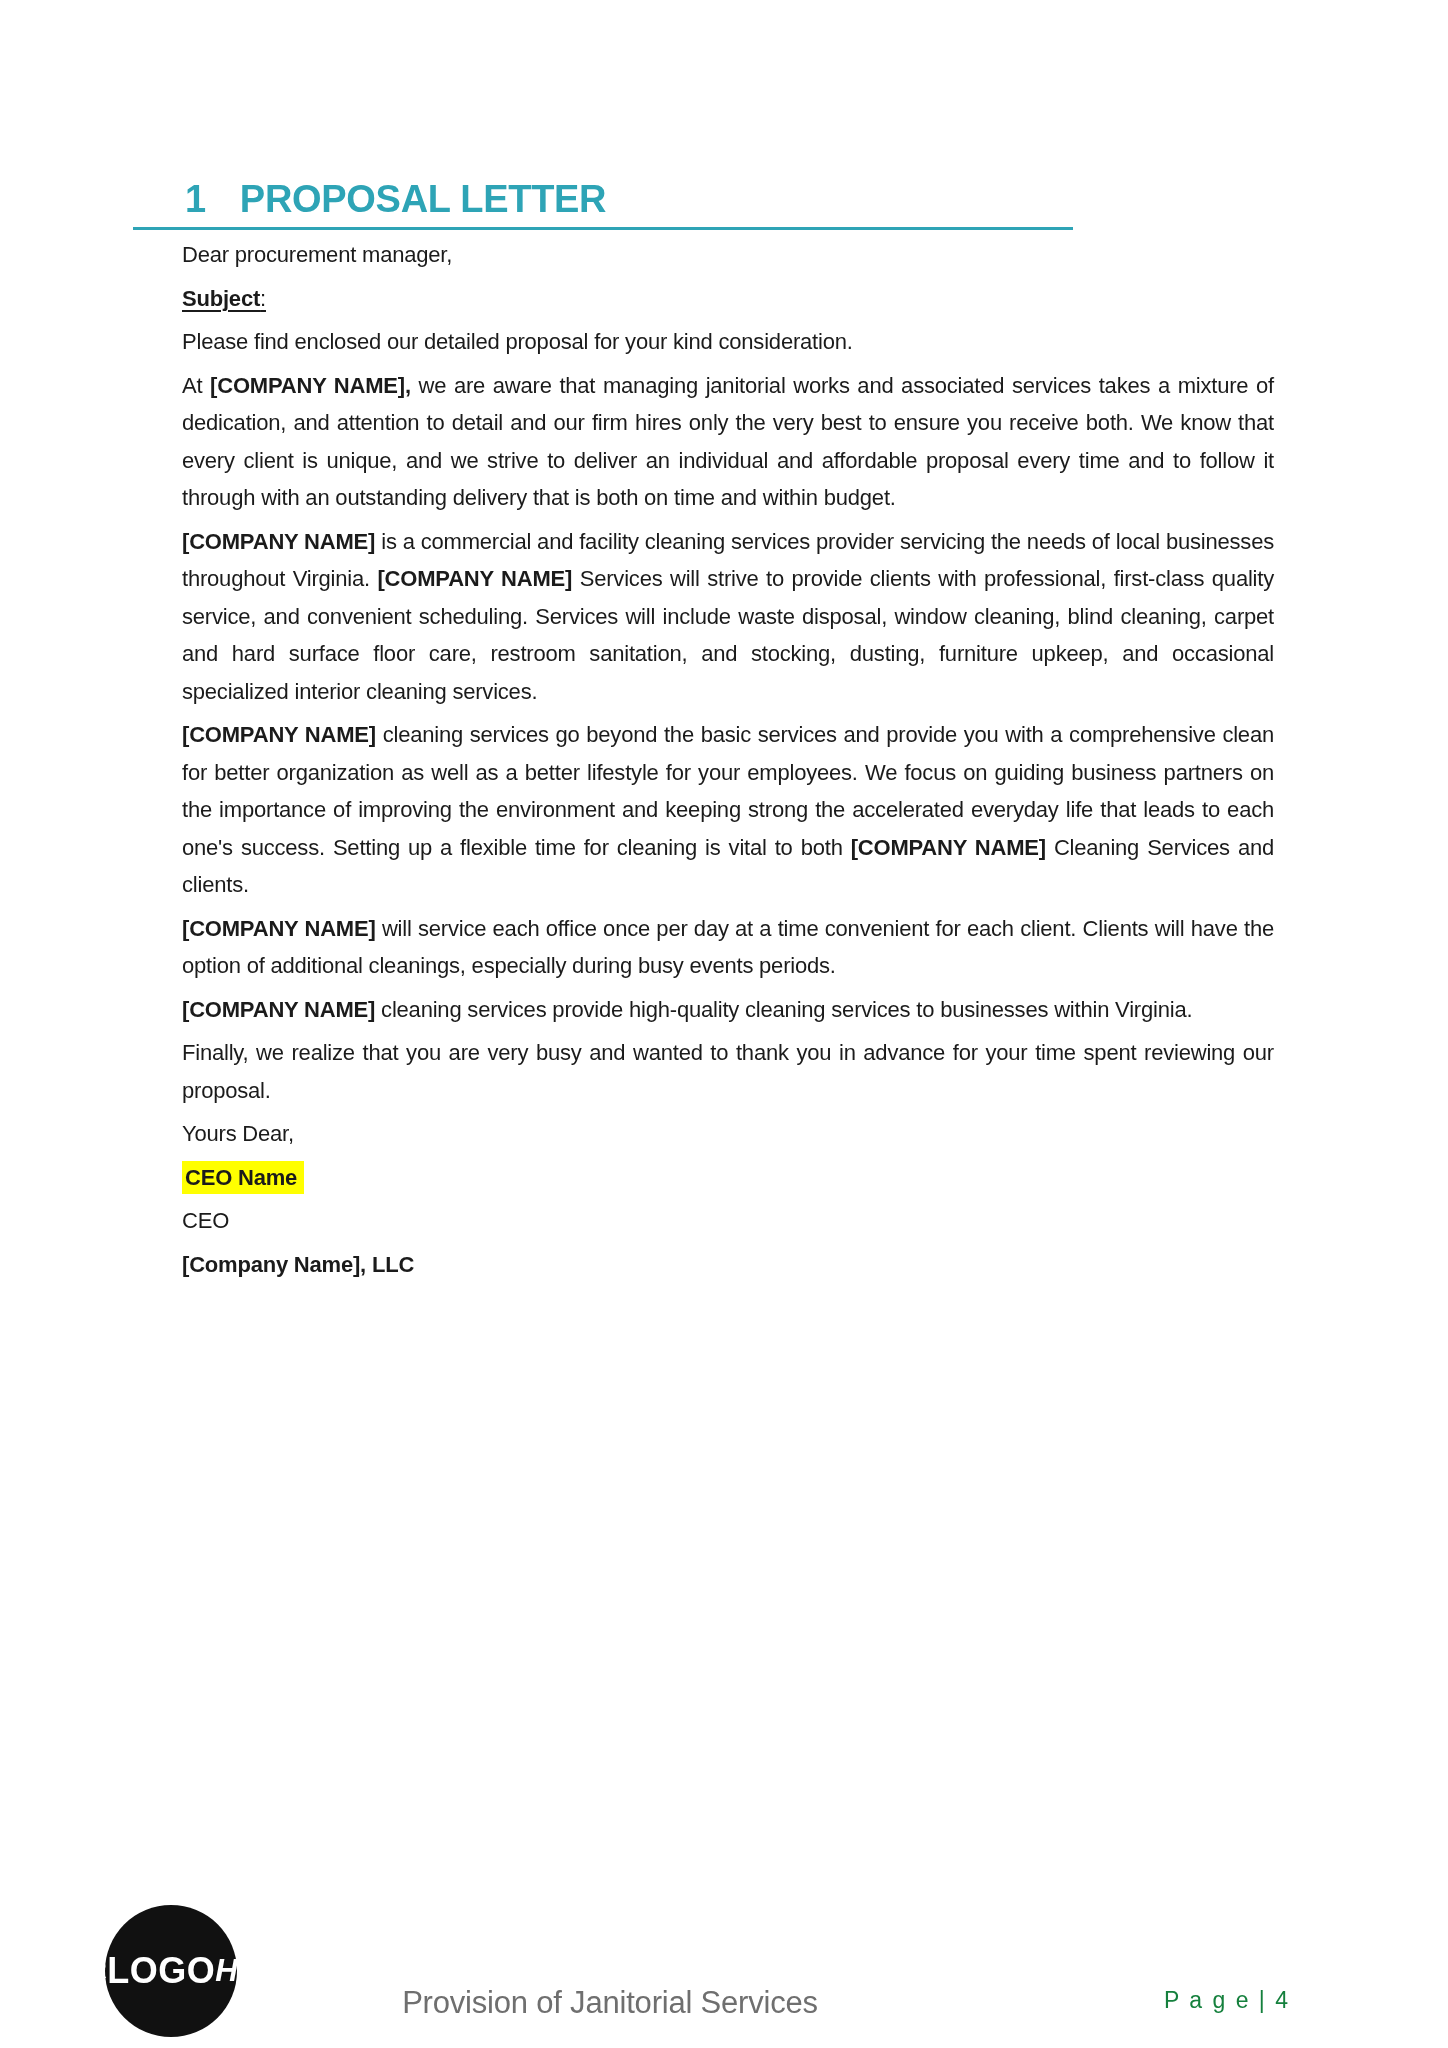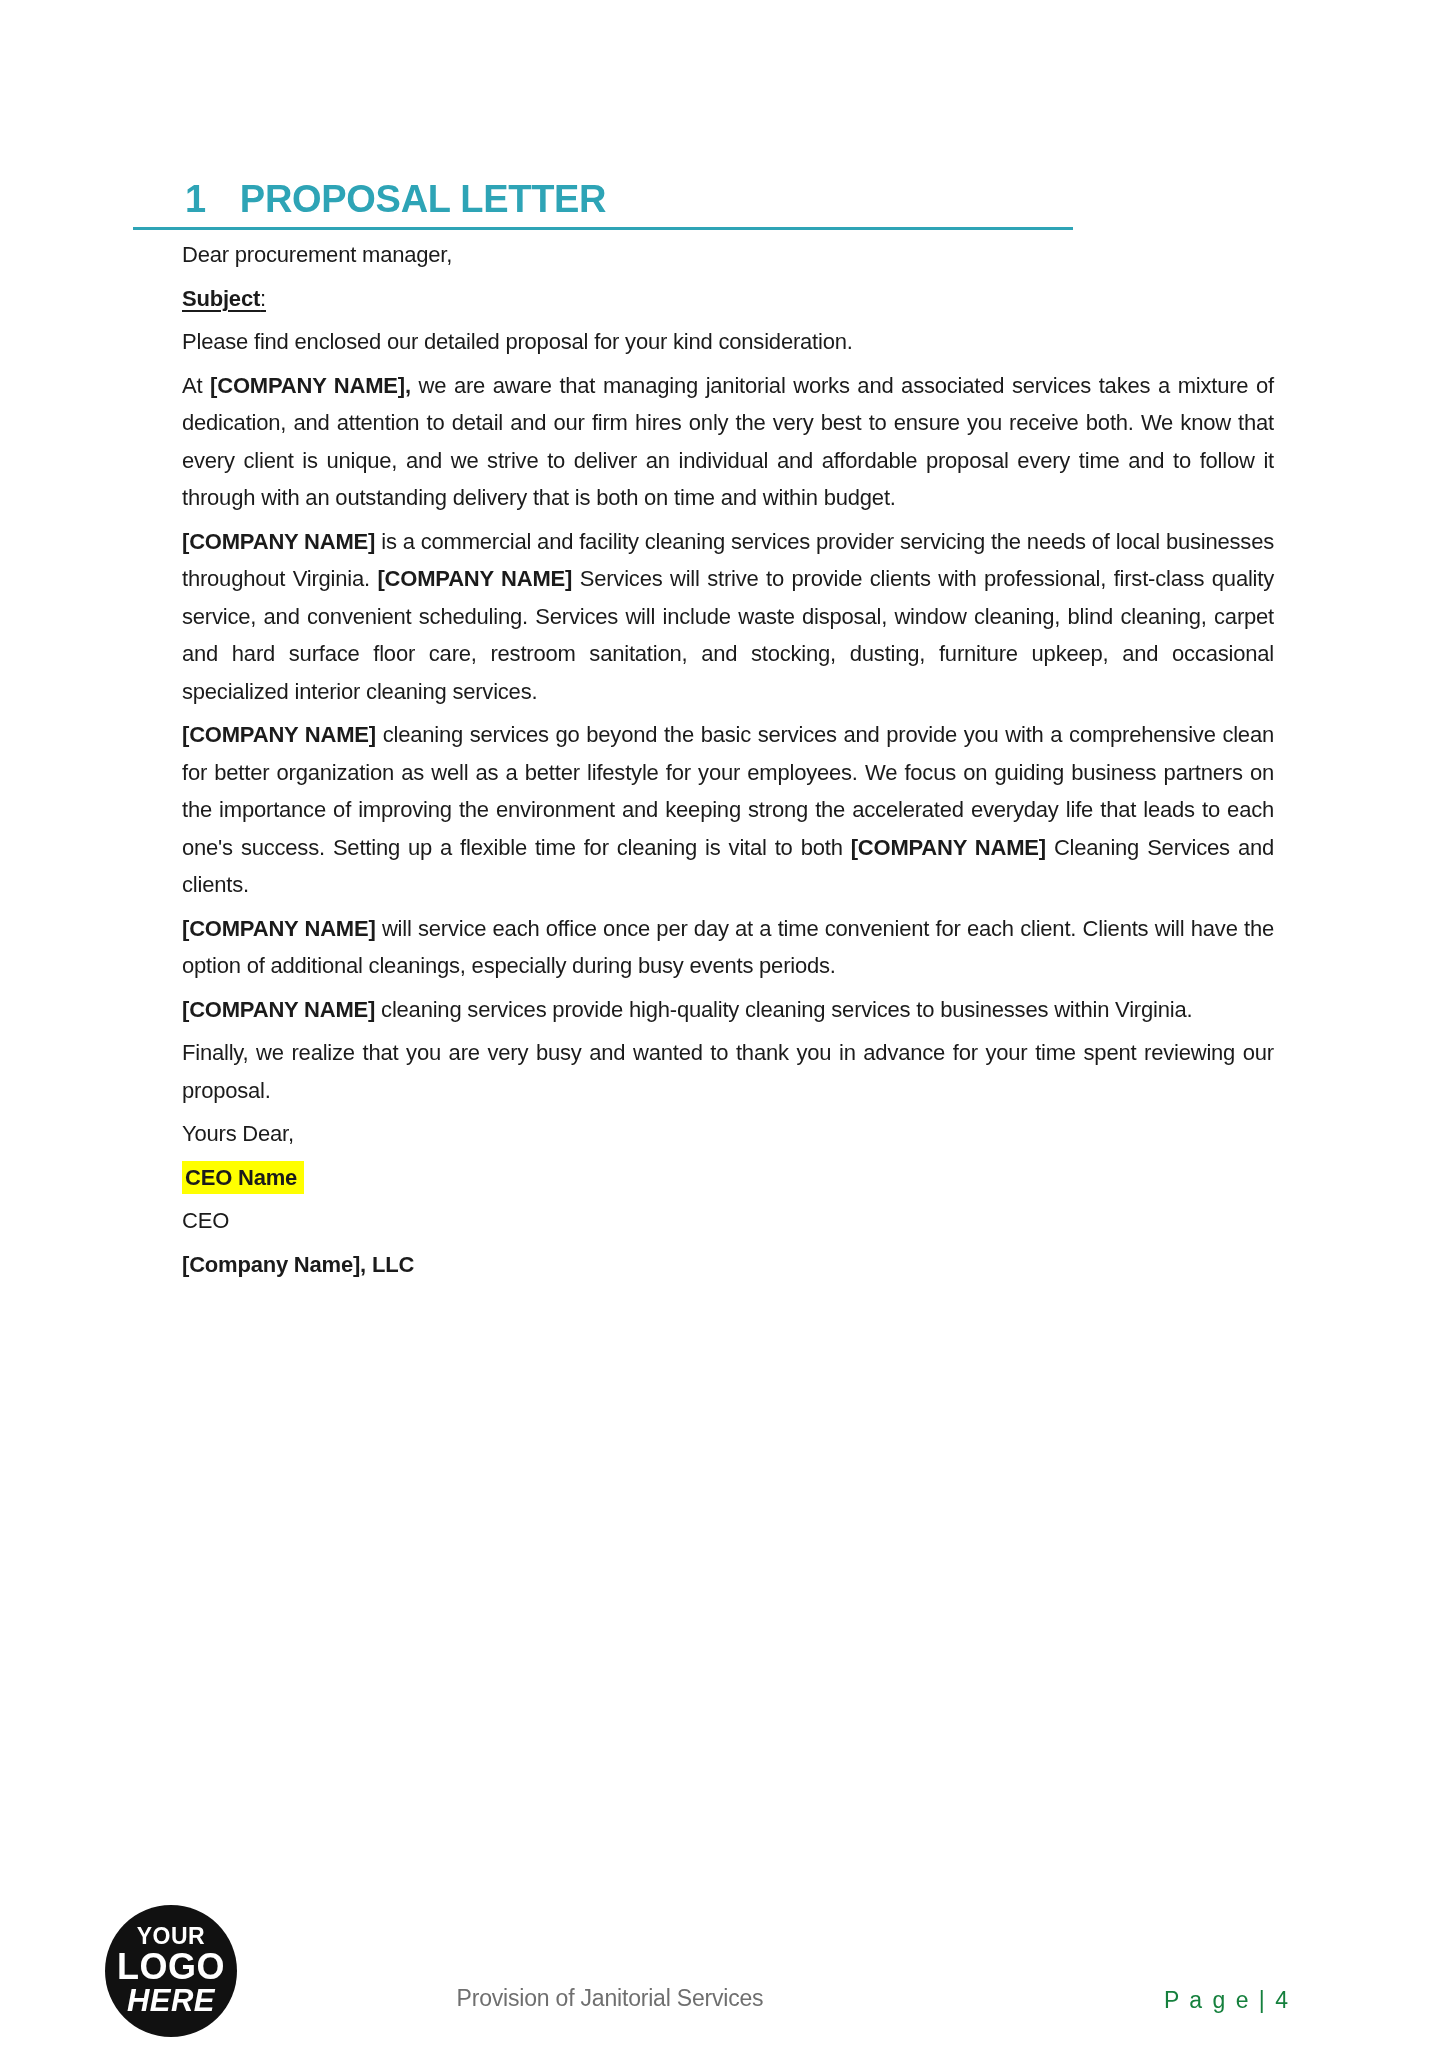--- a/index.html
+++ b/index.html
@@ -76,38 +76,38 @@
   .logo-circle {
     position: absolute;
     left: 105px;
     top: 1905px;
     width: 132px;
     height: 132px;
     border-radius: 50%;
     background: #111111;
     color: #ffffff;
     display: flex;
-    flex-direction: column;
+    flex-direction: row;
     align-items: center;
     justify-content: center;
     text-align: center;
     font-weight: 700;
     line-height: 1.02;
   }
   .logo-line-1 { font-size: 23px; letter-spacing: 0.5px; }
   .logo-line-2 { font-size: 36px; letter-spacing: 0.5px; }
   .logo-line-3 { font-size: 31px; letter-spacing: 0.5px; font-style: italic; }
 
   .footer-title {
     position: absolute;
     left: 0;
     top: 1985px;
     width: 1220px;
     text-align: center;
-    font-size: 23px;
+    font-size: 31px;
     color: #6f6f6f;
     letter-spacing: -0.2px;
   }
   .footer-page {
     position: absolute;
     right: 158px;
     top: 1987px;
     font-size: 23px;
     color: #15803d;
     letter-spacing: 2px;

